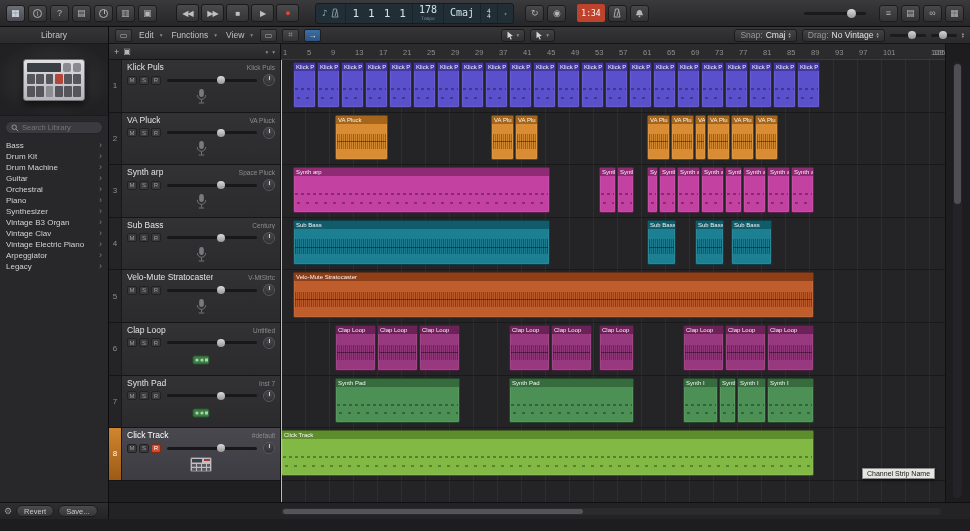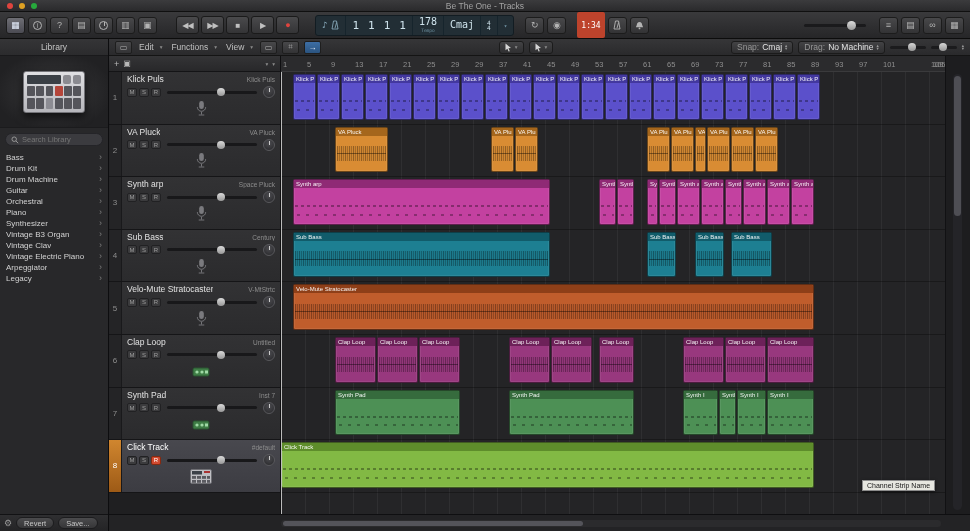--- a/index.html
+++ b/index.html
@@ -24,21 +24,21 @@
   .tpbtn.recbtn{color:#e0443e;font-size:9px}
   .lcd{margin-left:13px;height:21px;background:#222e35;border:1px solid #121c22;border-radius:3px;display:flex;align-items:stretch;color:#cfe3ec}
   .lcdsec{padding:0 6px;display:flex;flex-direction:column;justify-content:center;align-items:center;border-right:1px solid #16242c;font-family:"DejaVu Sans Mono",monospace}
   .lcdsec:last-child{border-right:none}
   .lcdicons{flex-direction:row;gap:4px;color:#8fb3c4;font-size:9px}
   .lcdpos{display:inline-flex;gap:9px;font-size:11px;line-height:11px}
   .lcdval{font-size:10px;line-height:10px}
   .lcdlab{font-size:4.5px;color:#6e92a2;margin-top:1px}
   .sig div{font-size:6px;line-height:5.5px;text-align:center}
   .lcdchev{justify-content:center;color:#6e92a2;font-size:6px}
-  .badge{margin-left:8px;height:26px;padding:0 4px;border-radius:2px;background:#bd432c;color:#fff;font-size:8px;display:flex;align-items:center;font-family:"DejaVu Sans Mono",monospace}
+  .badge{margin-left:8px;height:18px;padding:0 4px;border-radius:2px;background:#bd432c;color:#fff;font-size:8px;display:flex;align-items:center;font-family:"DejaVu Sans Mono",monospace}
   .spacer{flex:1}
   .volslider{width:62px;height:3px;background:#1a1a1c;border-radius:2px;position:relative;margin:0 10px}
   .volthumb{position:absolute;left:70%;top:-3px;width:9px;height:9px;border-radius:50%;background:linear-gradient(#dcdcdc,#9a9a9a)}
 
   
   .main{display:flex;height:492px}
 
   
   .library{width:109px;background:#28282a;border-right:1px solid #0d0d0f;display:flex;flex-direction:column}
   .libheader{height:17px;background:linear-gradient(#353537,#2b2b2d);border-bottom:1px solid #19191b;display:flex;align-items:center;justify-content:center;font-size:8.5px;color:#c4c4c4}
@@ -118,28 +118,20 @@
   .vthumb{position:absolute;top:2px;left:1px;width:7px;height:140px;background:#4e4e54;border-radius:4px}
   .bstrip{height:17px;background:#232325;border-top:1px solid #0f0f11;display:flex;align-items:center}
   .hscroll{margin-left:172px;width:660px;height:7px;background:#2b2b2d;border-radius:4px;position:relative}
   .hthumb{position:absolute;left:2px;top:1px;width:300px;height:5px;background:#54545a;border-radius:3px}
 </style>
 </head>
 <body>
 
 <div class="window">
 
-  <div class="titlebar">
-    <div class="lights">
-      <span class="light" style="background:#e0443e"></span>
-      <span class="light" style="background:#dea123"></span>
-      <span class="light" style="background:#27a83c"></span>
-    </div>
-    <div class="title">Be The One - Tracks</div>
-  </div>
 
   <div class="toolbar">
     <span class="tbico active">▦</span>
     <span class="tbico">
         <span class="circ">i</span>
       </span>
     <span class="tbico">?</span>
     <span class="tbico">▤</span>
     <span class="tbico">
         <span class="knobglyph"></span>
@@ -340,21 +332,21 @@
         <span class="select">
           <span class="sel-label">Snap:</span>
           <span class="sel-value">Cmaj</span>
           <span class="updn">
               <span>▴</span>
               <span>▾</span>
             </span>
         </span>
         <span class="select">
           <span class="sel-label">Drag:</span>
-          <span class="sel-value">No Machine</span>
+          <span class="sel-value">No Vintage</span>
           <span class="updn">
               <span>▴</span>
               <span>▾</span>
             </span>
         </span>
         <span class="zslider">
             <span class="zthumb" style="left:18px"></span>
           </span>
         <span class="zslider" style="width:26px">
             <span class="zthumb" style="left:8px"></span>

